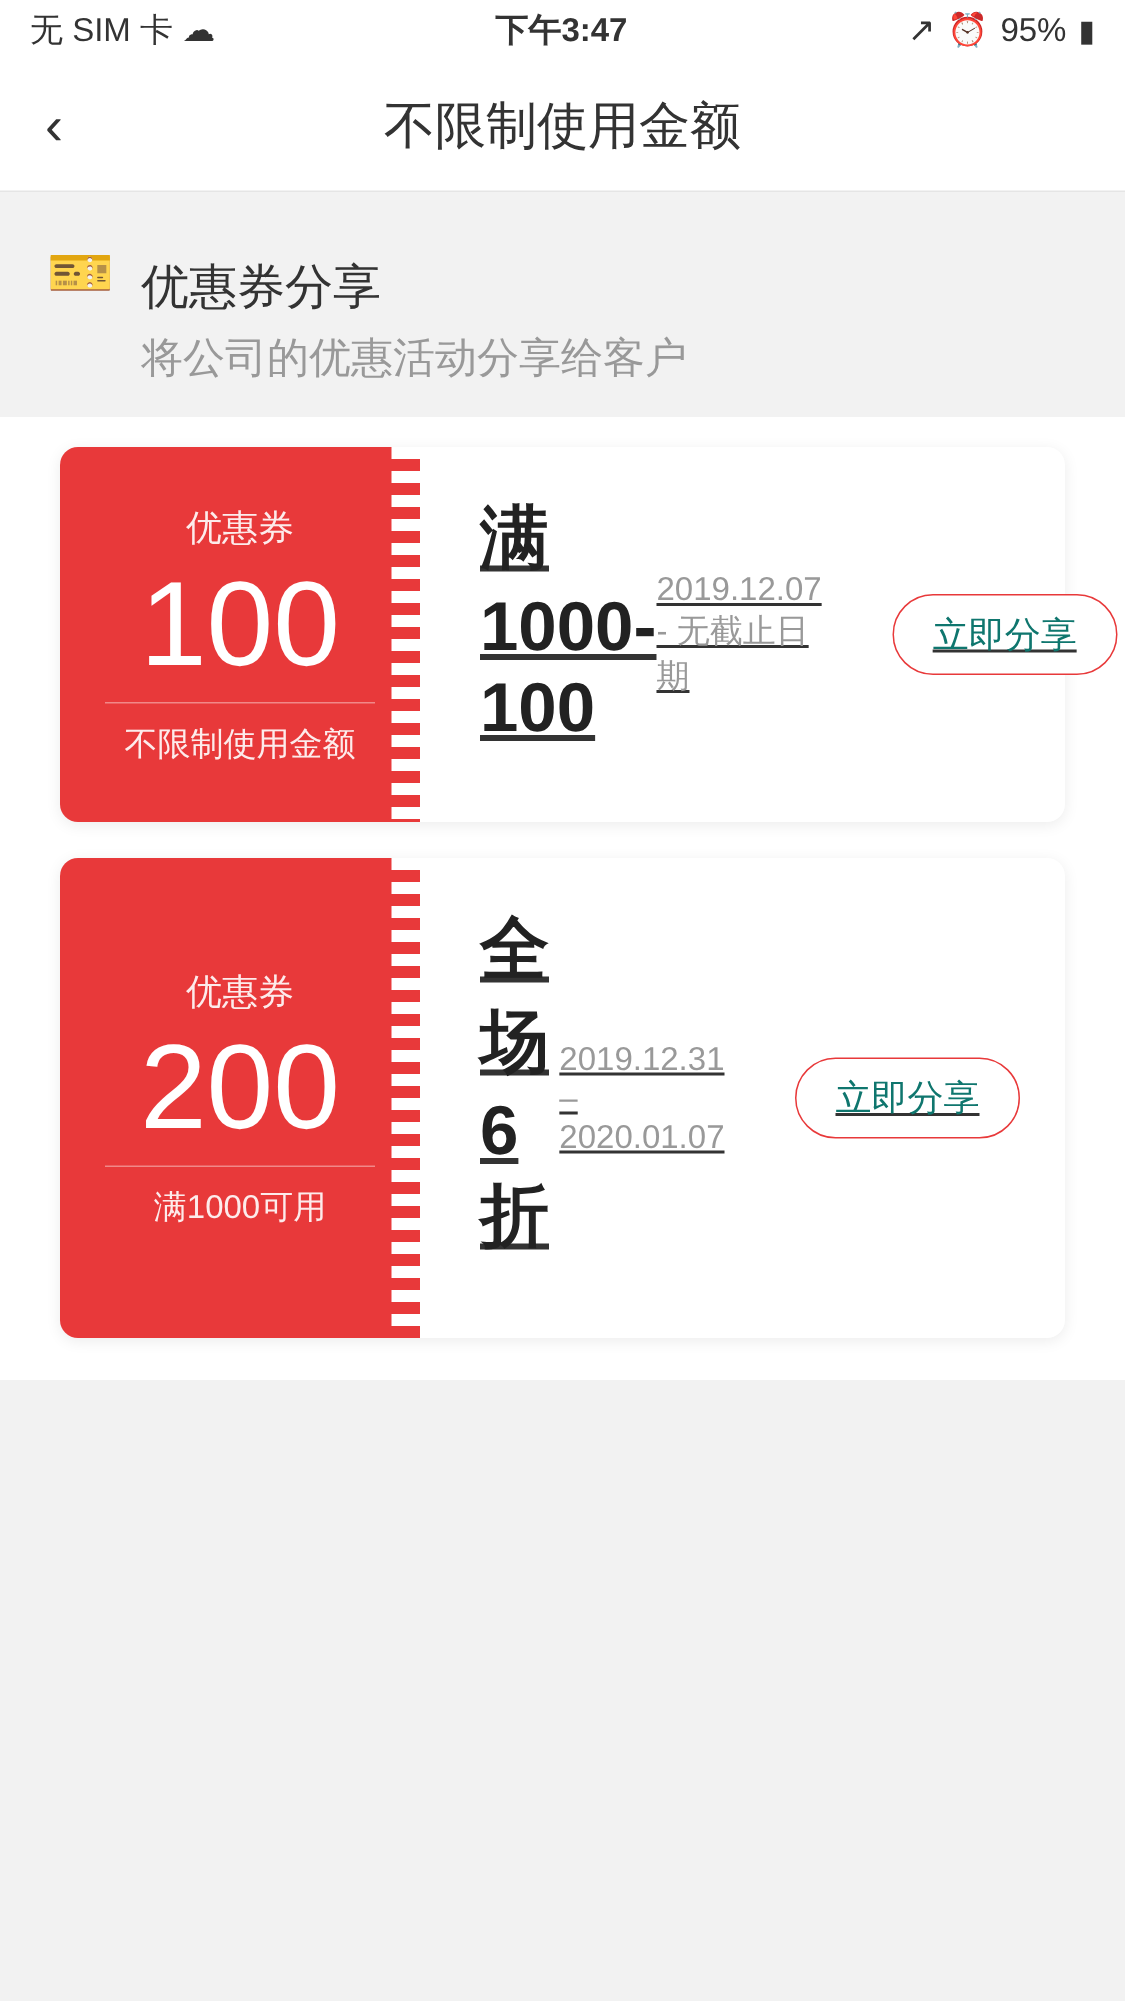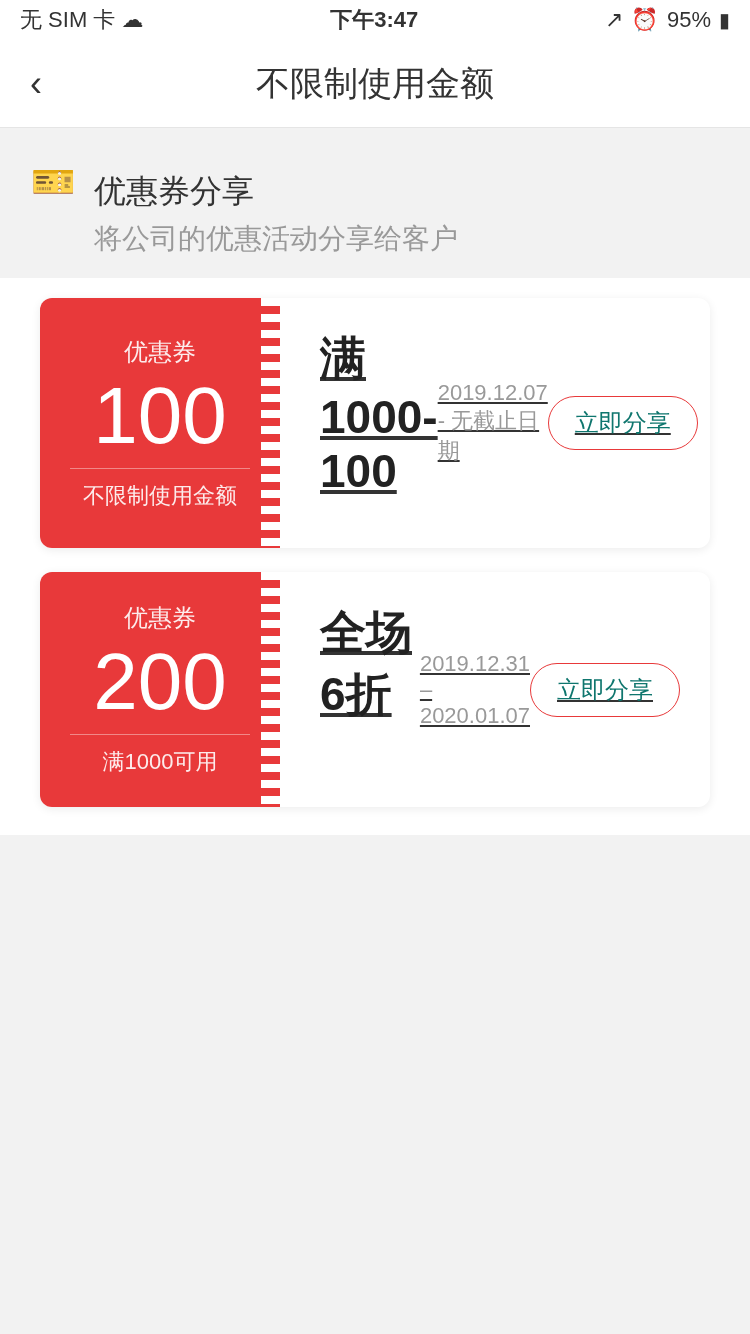--- a/index.html
+++ b/index.html
@@ -194,20 +194,21 @@
     .coupon-name {
       font-size: 46px;
       font-weight: bold;
       color: #222;
       margin-bottom: 20px;
     }
     .coupon-footer {
       display: flex;
       align-items: center;
       justify-content: space-between;
+      gap: 47px;
     }
     .coupon-date {
       font-size: 22px;
       color: #999;
       flex: 1;
     }
     .share-btn {
       border: 1.5px solid #e8393a;
       border-radius: 30px;
       padding: 10px 26px;

